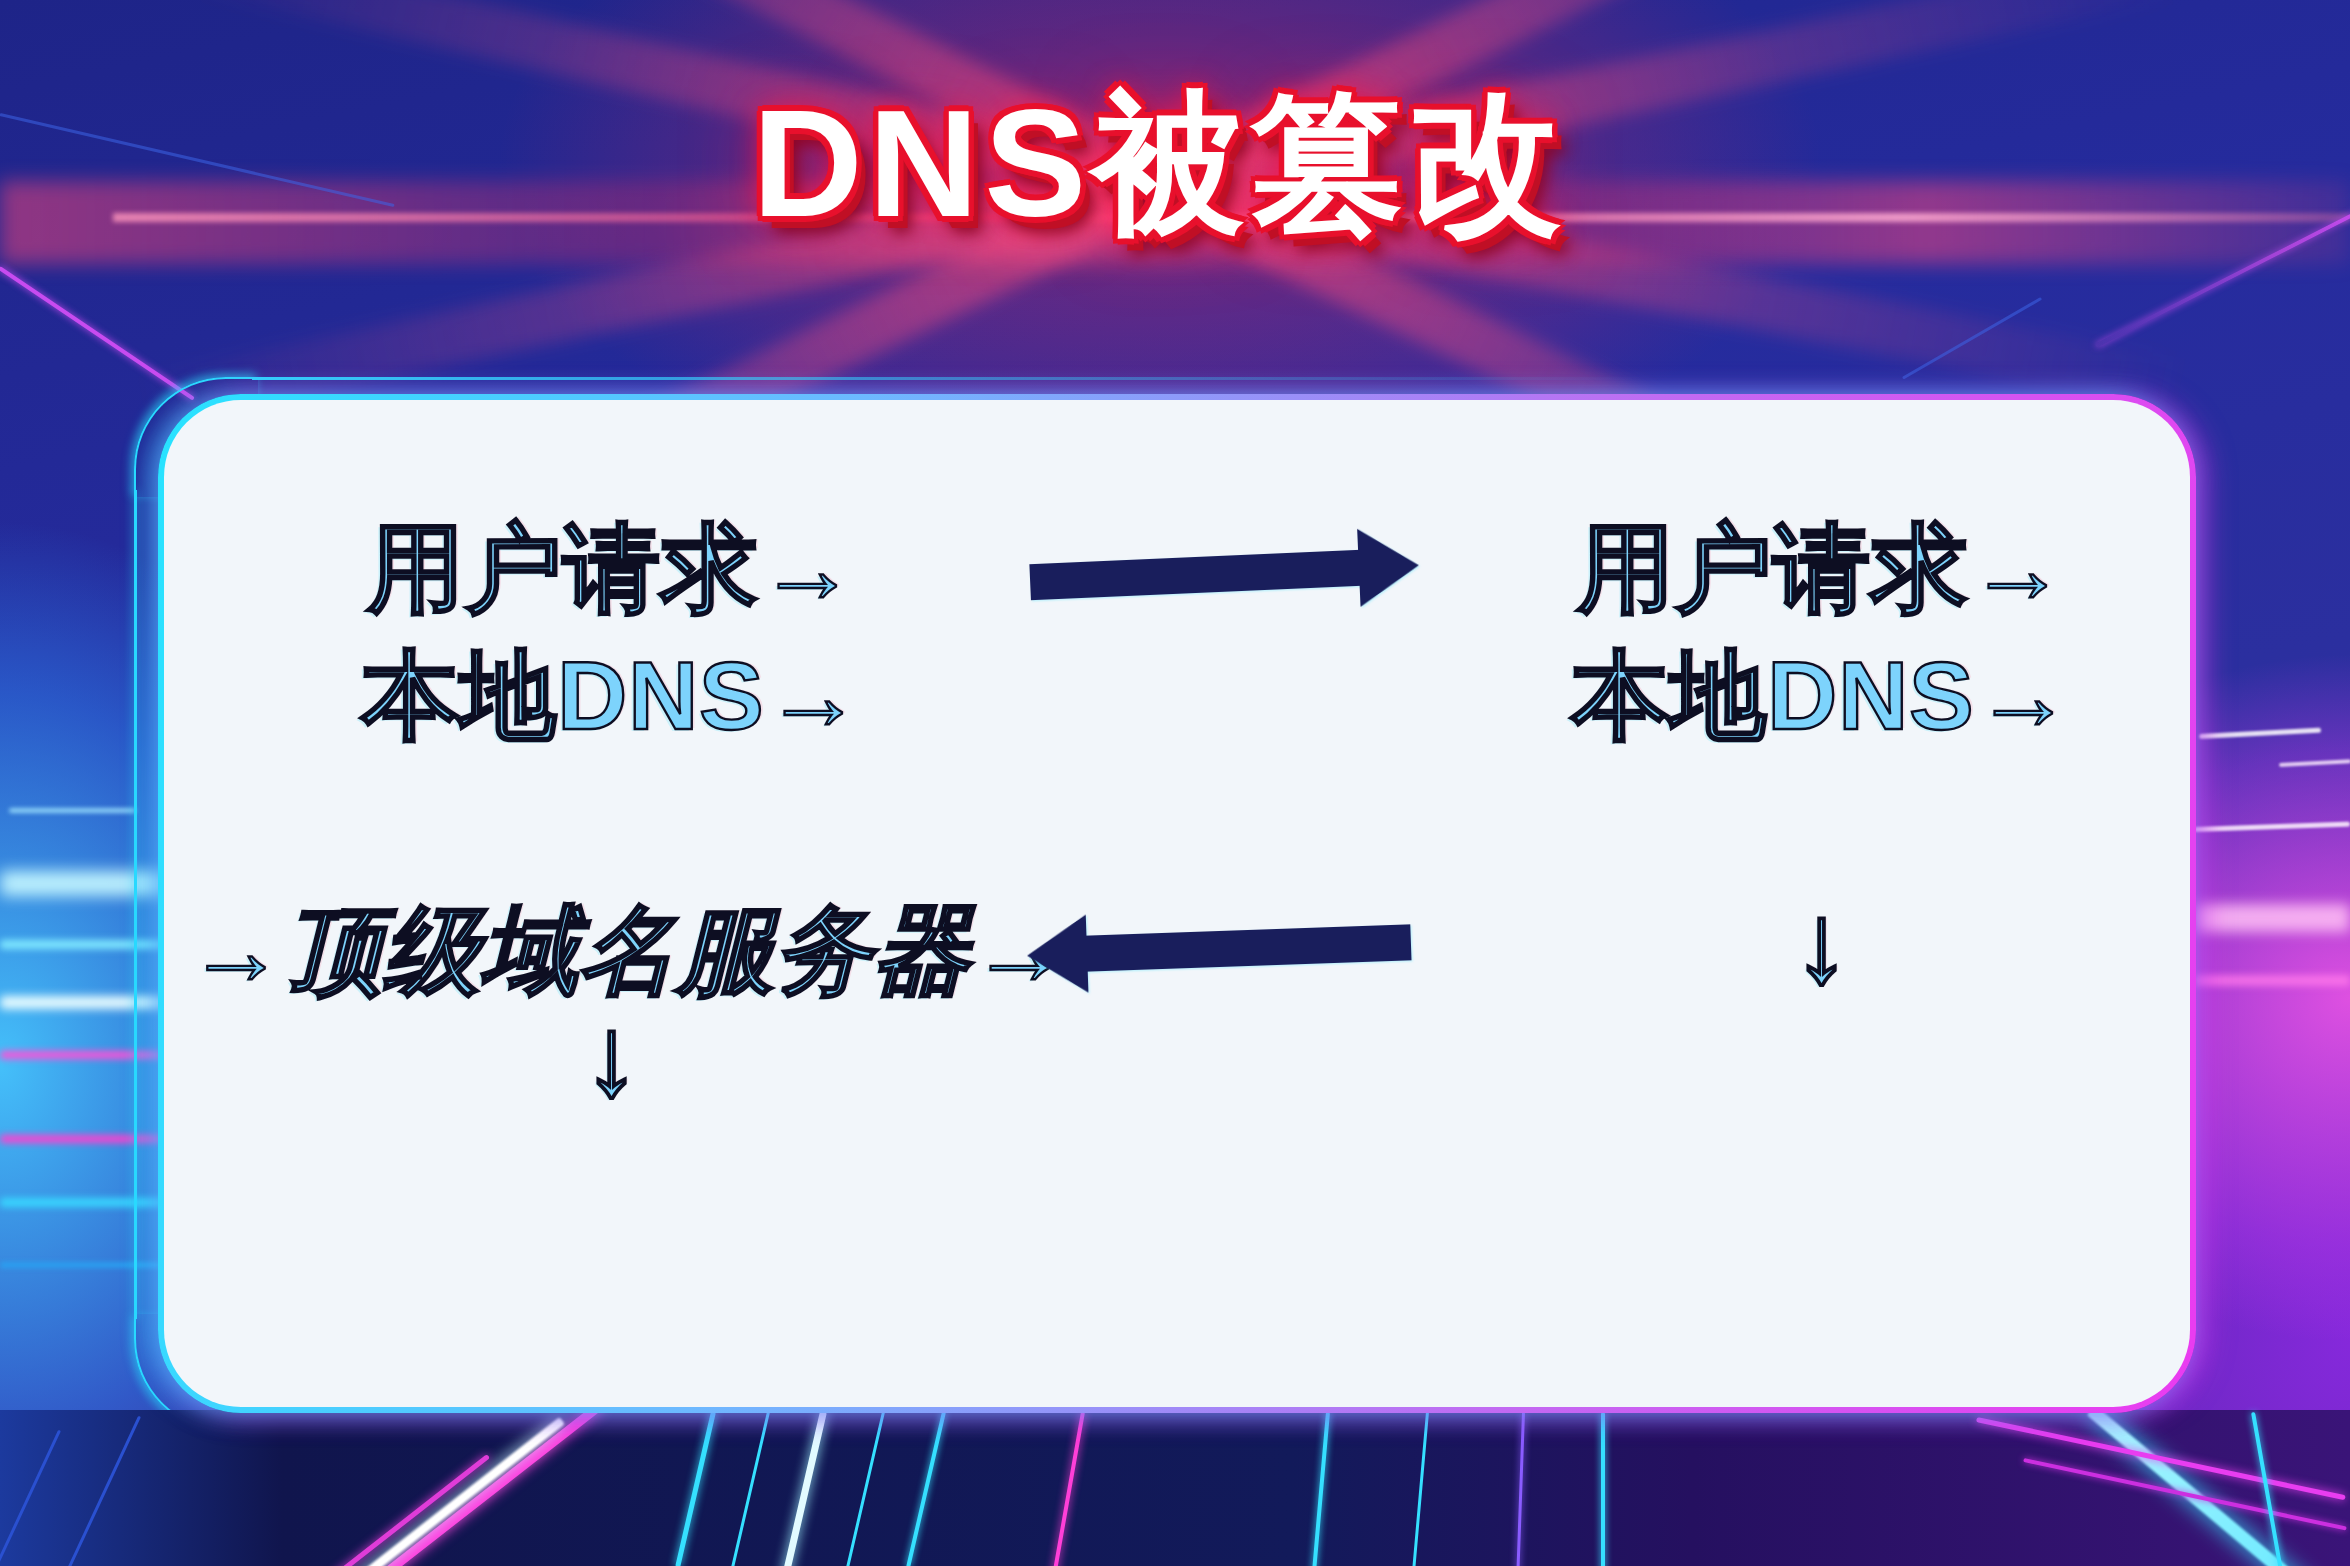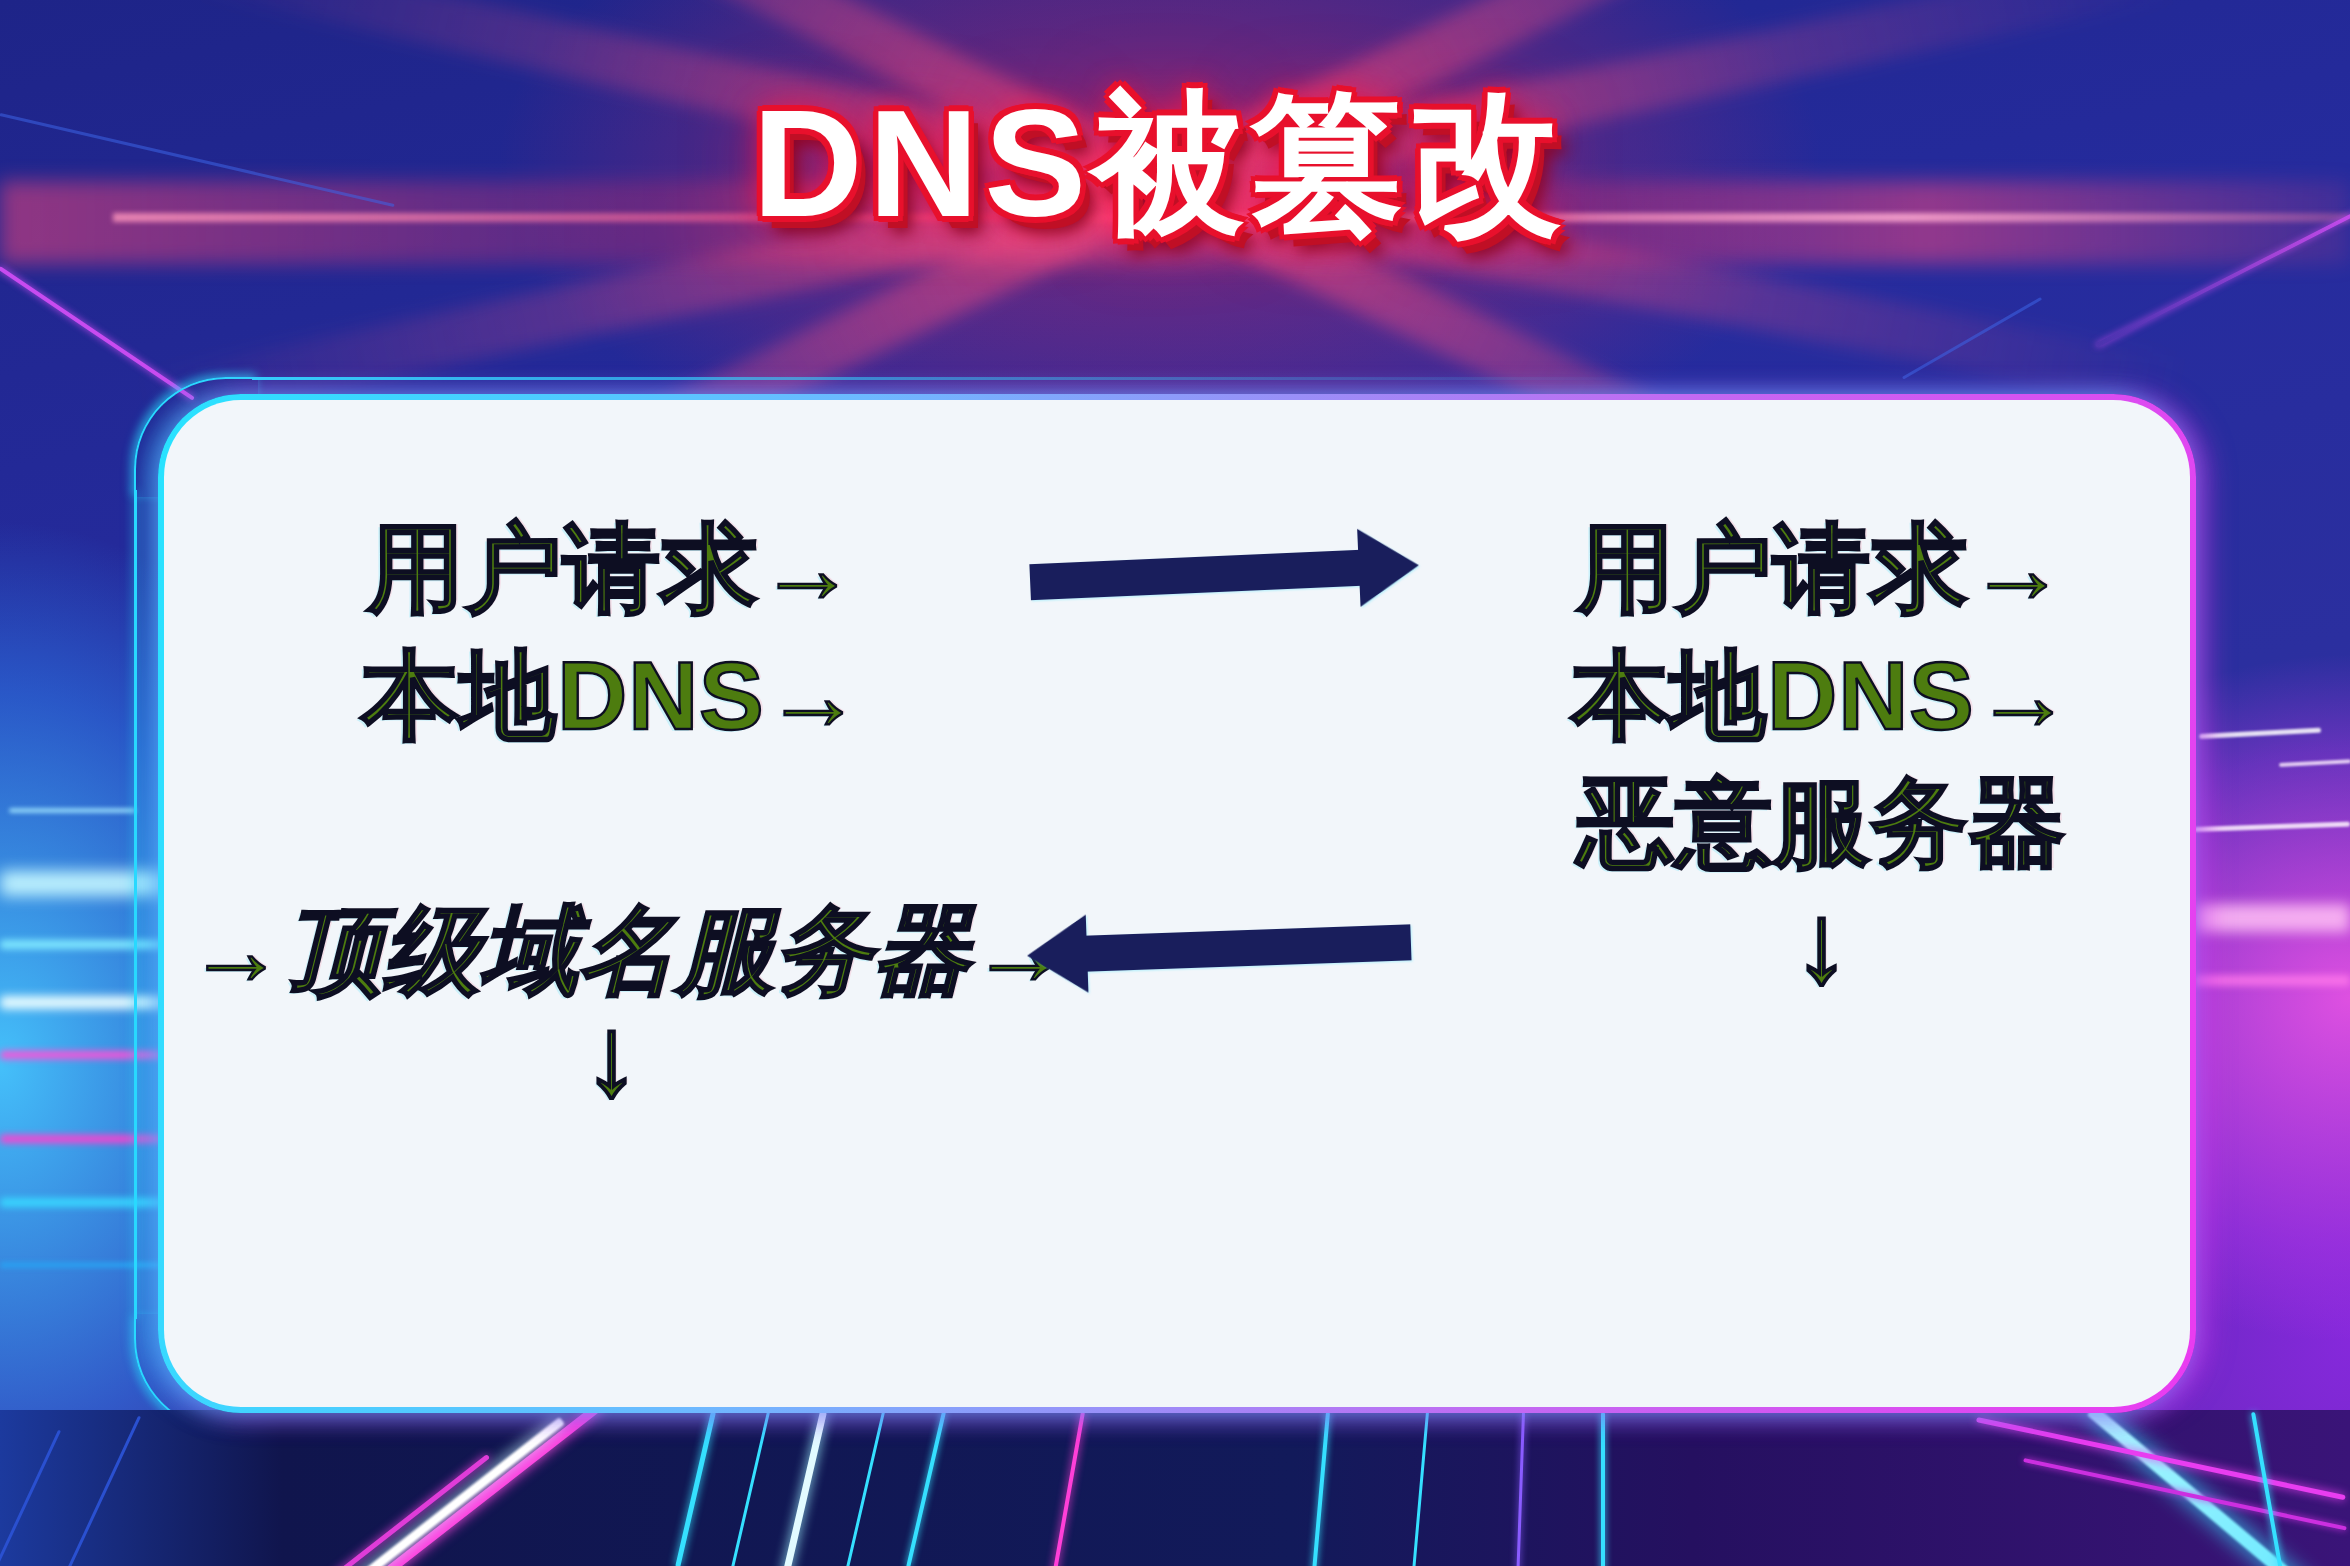--- a/index.html
+++ b/index.html
@@ -43,21 +43,21 @@
     position:absolute;left:158px;top:394px;width:2038px;height:1019px;border-radius:83px;
     background:linear-gradient(100deg,#27e3ff 0%,#6db9ff 32%,#c16bf2 68%,#ea3bf0 100%);
     box-shadow:-9.4px 0 24.5px rgba(40,220,255,.55), 9.4px 0 28px rgba(230,60,240,.55), 0 7.5px 24.5px rgba(150,60,240,.35);
   }
   .panel{position:absolute;inset:5.6px;border-radius:77px;background:#f2f6fa;}
   
   .acc{position:absolute;}
   
   .step{
     position:absolute;transform:translateX(-50%);white-space:nowrap;
-    font-size:97px;font-weight:900;color:#4d7c0f;line-height:1;
+    font-size:97px;font-weight:900;color:#7dd3fc;line-height:1;
     -webkit-text-stroke:2.4px #0d0e22;letter-spacing:0.9px;
     text-shadow:-2.8px 1.9px 0 rgba(0,220,255,.16), 2.8px -0.9px 0 rgba(255,20,80,.10);
   }
   .down{font-size:113px;-webkit-text-stroke:3.8px #0d0e22;}
   
   .big-arrow{position:absolute;height:36px;background:#191e5c;filter:drop-shadow(1.9px 1.9px 0.9px rgba(80,230,255,.40));}
   .big-arrow.right::after{
     content:"";position:absolute;right:-58px;top:50%;transform:translateY(-50%);
     border-left:60px solid #191e5c;border-top:39px solid transparent;border-bottom:39px solid transparent;
   }
@@ -147,21 +147,20 @@
     <div class="panel"></div>
   </div>
 
   <div class="step" style="left:612px;top:520px;">用户请求→</div>
   <div class="step" style="left:612px;top:647px;">本地DNS→</div>
   <div class="step" style="left:628px;top:902px;font-style:italic;">→顶级域名服务器→</div>
   <div class="step down" style="left:612px;top:1000px;">↓</div>
 
   <div class="step" style="left:1822px;top:520px;">用户请求→</div>
   <div class="step" style="left:1822px;top:647px;">本地DNS→</div>
-  <div class="step" style="left:1822px;top:774px;">恶意服务器</div>
   <div class="step down" style="left:1822px;top:887px;">↓</div>
 
   <div class="big-arrow right" style="left:1030px;top:557px;width:331px;transform:rotate(-2.5deg);"></div>
   <div class="big-arrow left" style="left:1085px;top:930px;width:326px;transform:rotate(-2deg);"></div>
 
   <div class="title">DNS被篡改</div>
 
 </div>
 
 

